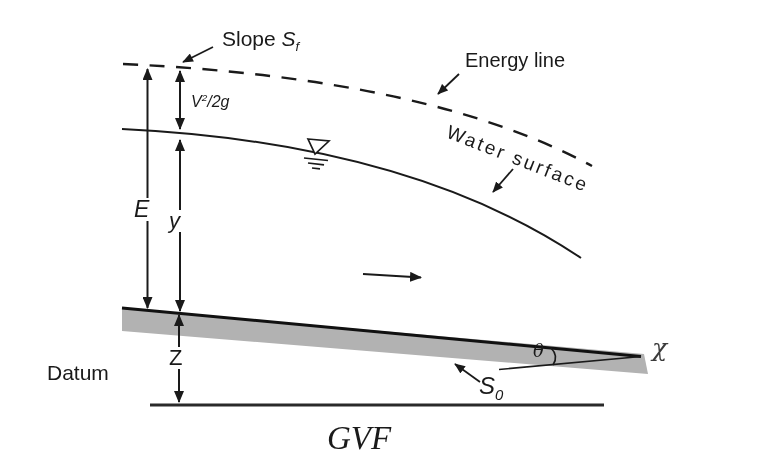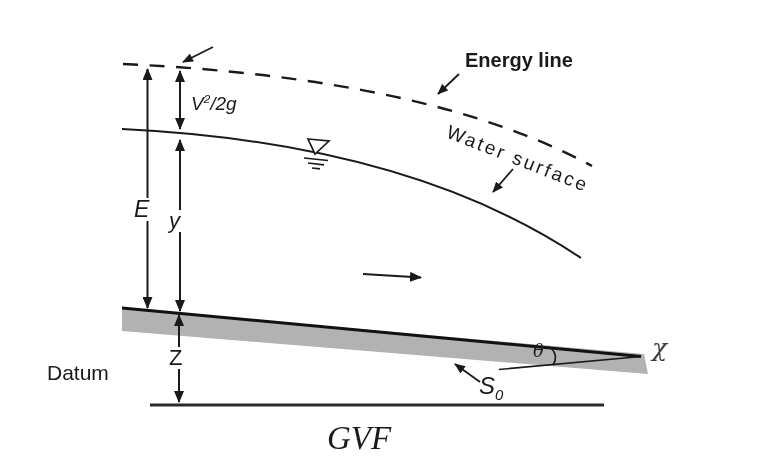--- a/index.html
+++ b/index.html
@@ -13,23 +13,23 @@
   .sans21{font-size:21px;}
   .ital{font-style:italic;}
   .onLine{background:#ffffff;padding:0 3px;}
   .var{font-style:italic;}
   sub,sup{font-size:0.62em;}
   #water-surface-label{
     transform:rotate(21.5deg);transform-origin:0 0;
     letter-spacing:2.6px;font-size:19px;
   }
   #slope-label{left:222px;top:28px;font-size:21px;}
-  #energy-line-label{left:465px;top:50px;font-weight:bold;}
+  #energy-line-label{left:465px;top:50px;}
   #water-surface-label{left:451px;top:122px;}
-  #vhead-label{left:191px;top:93px;font-size:19px;}
+  #vhead-label{left:191px;top:93px;font-size:16px;}
   #e-label{left:131px;top:198px;font-size:23px;}
   #y-label{left:166px;top:210px;font-size:22px;}
   #z-label{left:166px;top:347px;font-size:22px;}
   #datum-label{left:47px;top:362px;font-size:21px;text-align:right;}
   #s0-label{left:479px;top:374px;font-size:24px;}
   #theta-label{left:533px;top:342px;font-size:18px;font-family:"DejaVu Serif",serif;}
   #chi-label{left:652px;top:335px;font-size:25px;font-family:"DejaVu Serif",serif;color:#3c3c3c;}
   #gvf-label{left:327px;top:422px;font-size:33px;font-family:"Liberation Serif",serif;}
 </style>
 </head>
@@ -69,20 +69,21 @@
     <line x1="179" y1="315" x2="179" y2="402" stroke="#1a1a1a" stroke-width="2" marker-start="url(#ah)" marker-end="url(#ah)"></line>
 
     <line x1="363" y1="274" x2="421" y2="277.5" stroke="#1a1a1a" stroke-width="2" marker-end="url(#ah)"></line>
 
     <line x1="213" y1="47" x2="183" y2="62" stroke="#1a1a1a" stroke-width="1.8" marker-end="url(#ah)"></line>
     <line x1="459" y1="74" x2="438" y2="94" stroke="#1a1a1a" stroke-width="1.8" marker-end="url(#ah)"></line>
     <line x1="513" y1="169" x2="493" y2="192" stroke="#1a1a1a" stroke-width="1.8" marker-end="url(#ah)"></line>
     <line x1="480" y1="382" x2="455" y2="364" stroke="#1a1a1a" stroke-width="1.8" marker-end="url(#ah)"></line>
   </svg>
 
+  <div class="lbl" id="slope-label"><span>Slope </span><span class="var">S</span><sub class="var">f</sub></div>
 
   <div class="lbl sans20" id="energy-line-label">Energy line</div>
 
   <div class="lbl" id="water-surface-label">Water surface</div>
 
   <div class="lbl ital" id="vhead-label"><span>V</span><sup>2</sup><span>/2</span><span>g</span></div>
 
   <div class="lbl ital onLine" id="e-label">E</div>
 
   <div class="lbl ital onLine" id="y-label">y</div>

